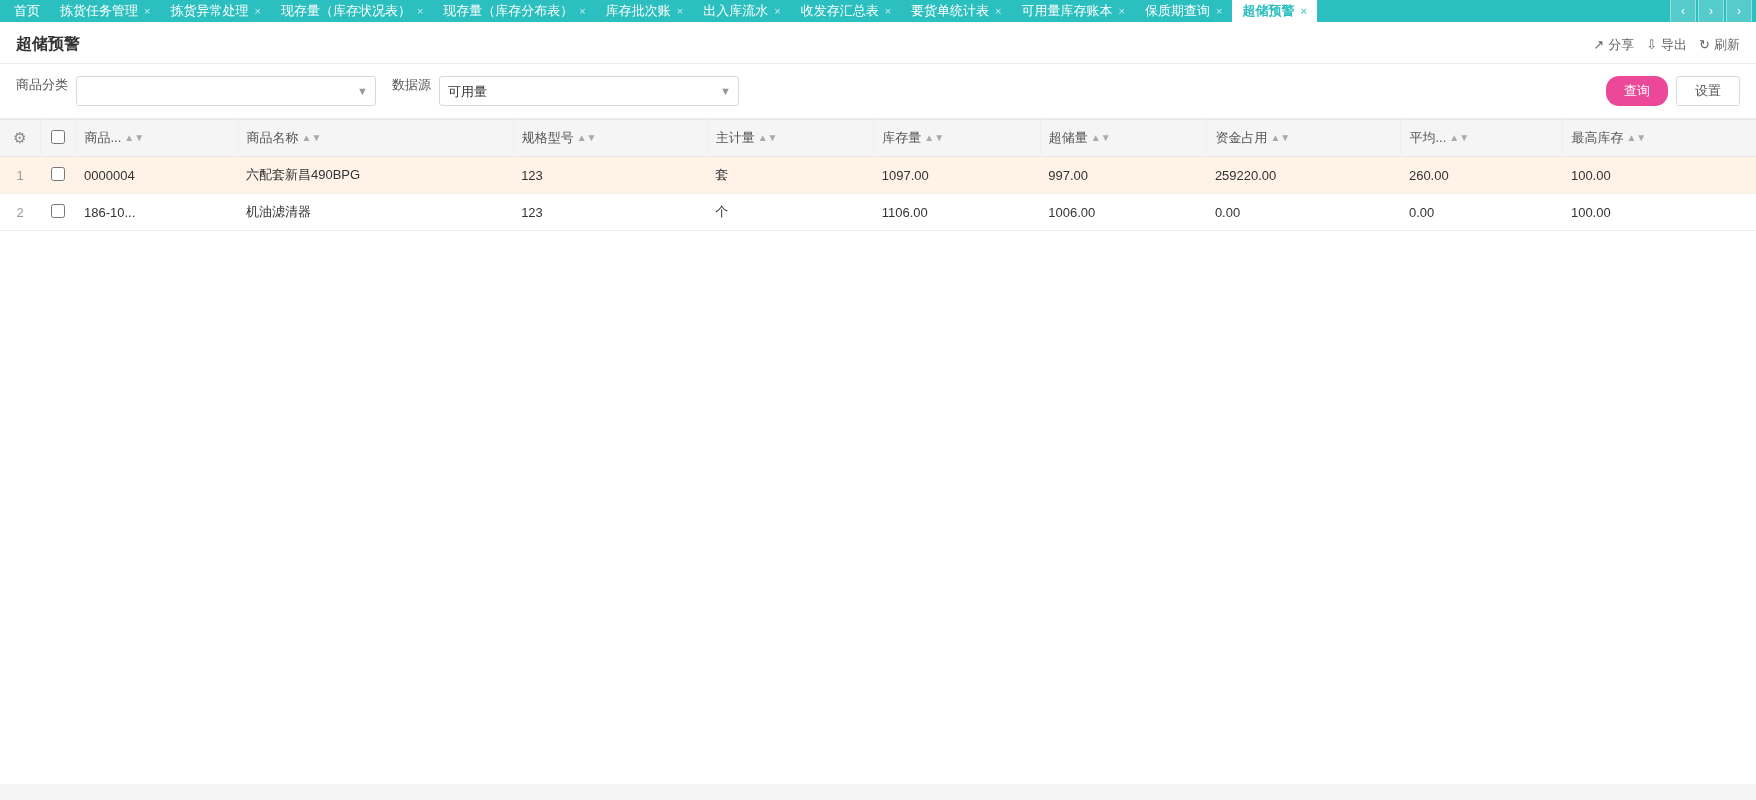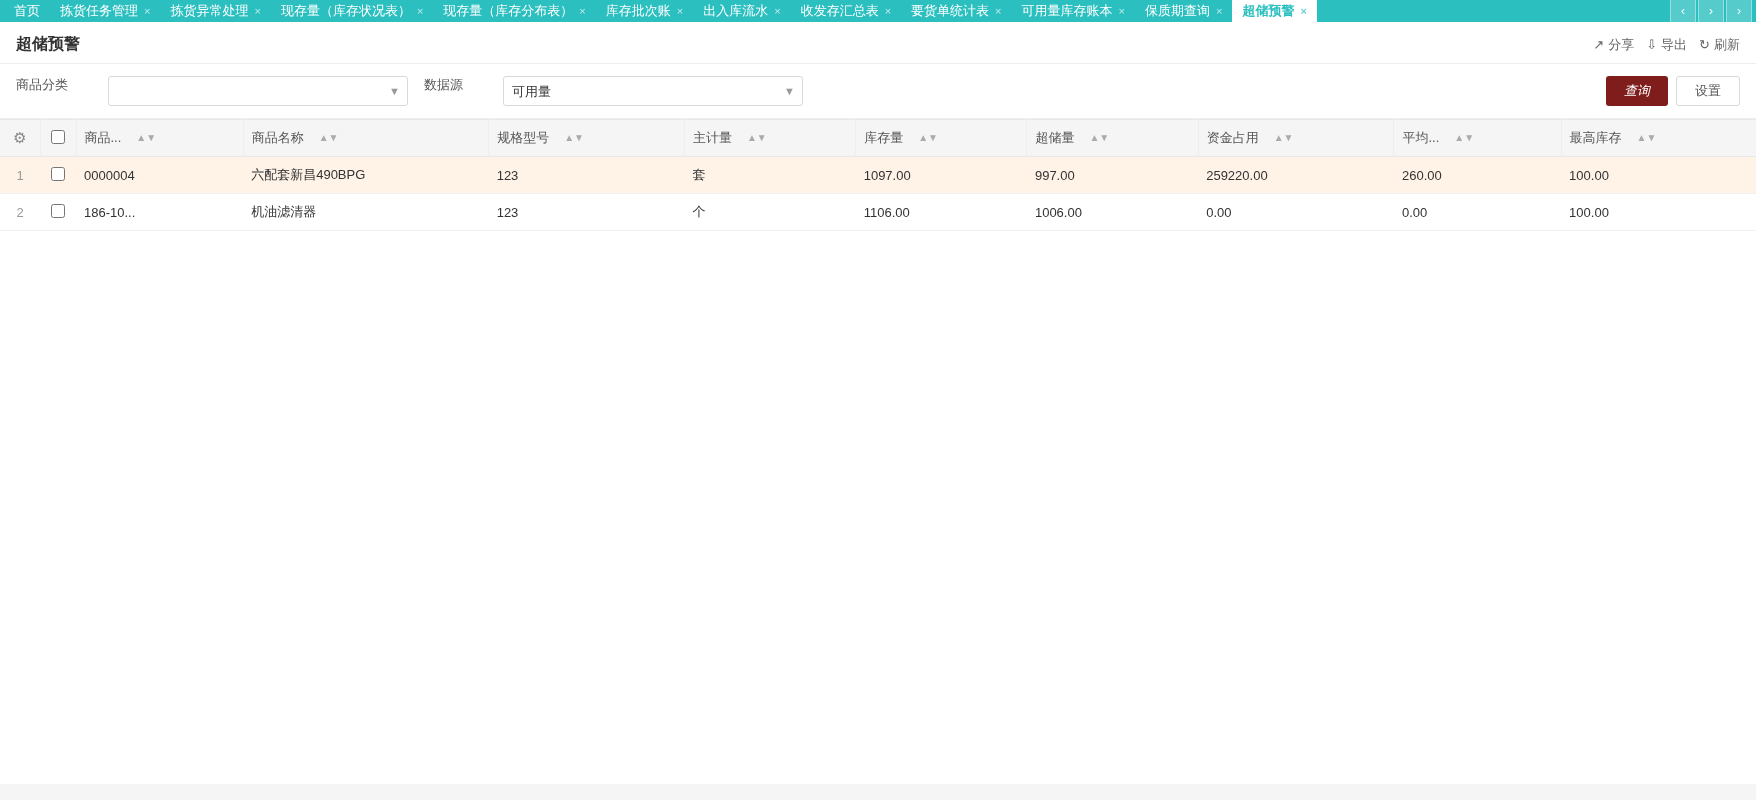--- a/index.html
+++ b/index.html
@@ -114,45 +114,43 @@
       width: 300px;
       height: 30px;
       border: 1px solid #d9d9d9;
       border-radius: 3px;
       padding: 0 28px 0 8px;
       font-size: 13px;
       appearance: none;
       background: #fff;
       cursor: pointer;
       color: #333;
-      margin-left: 32px;
     }
     .filter-select-wrapper .chevron {
       position: absolute;
       right: 8px;
       top: 50%;
       transform: translateY(-50%);
       pointer-events: none;
       color: #999;
       font-size: 11px;
     }
     .filter-actions {
       margin-left: auto;
       display: flex;
       gap: 8px;
     }
     .btn-query {
-      background: #7f1d1d;
+      background: #ec4899;
       color: #fff;
       border: none;
-      border-radius: 3px;
+      border-radius: 13px;
       padding: 6px 18px;
       cursor: pointer;
       font-size: 13px;
-      font-style: italic;
     }
     .btn-settings {
       background: #fff;
       color: #555;
       border: 1px solid #d9d9d9;
       border-radius: 3px;
       padding: 5px 18px;
       cursor: pointer;
       font-size: 13px;
       text-align: center;
@@ -179,21 +177,21 @@
       font-weight: normal;
       border-right: 1px solid #eee;
       white-space: nowrap;
       user-select: none;
     }
     thead th:last-child { border-right: none; }
     .th-sortable {
       cursor: pointer;
       display: flex;
       align-items: center;
-      gap: 15px;
+      gap: 3px;
       text-align: center;
     }
     .sort-icon {
       font-size: 10px;
       color: #aaa;
       display: flex;
       flex-direction: column;
       line-height: 1;
     }
     tbody tr {

